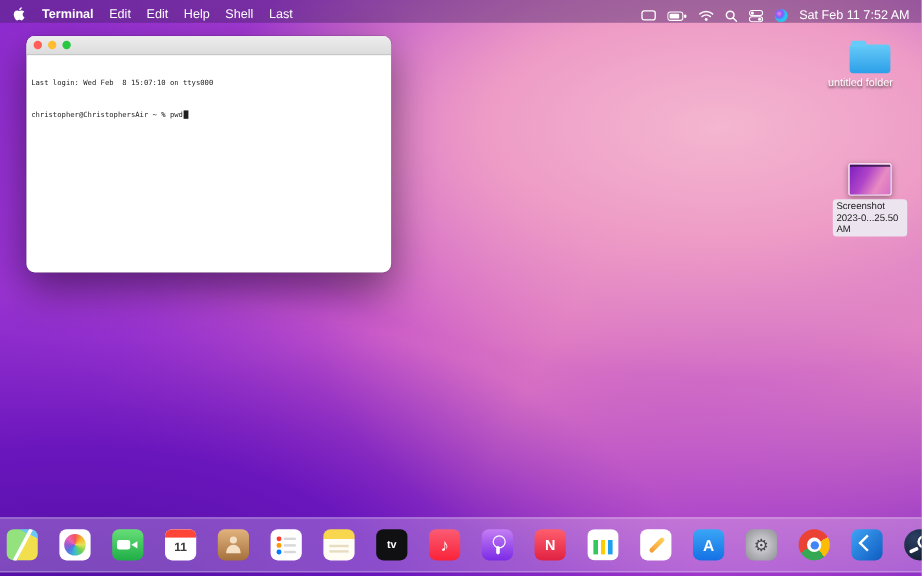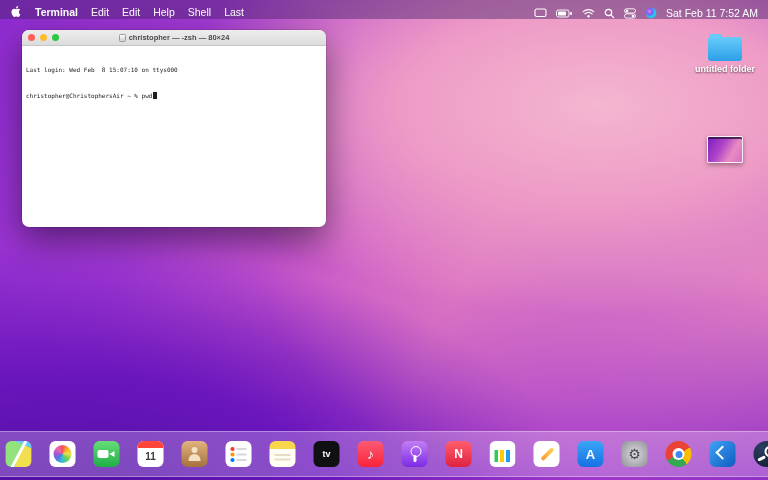--- a/index.html
+++ b/index.html
@@ -61,21 +61,21 @@
     font-family:"DejaVu Sans Mono", monospace;
     font-size:6px; line-height:8.5px; color:#222;
     white-space:pre;
   }
   .cursor {
     display:inline-block; width:3.5px; height:7px; background:#1f1f1f;
     vertical-align:middle; margin-left:1px;
   }
 
   
-  .desk-icon { position:absolute; text-align:center; width:70px;font-weight:bold; }
+  .desk-icon { position:absolute; text-align:left; width:70px; }
   .desk-icon .label {
     margin-top:3px; font-size:9px; color:#fff;
     text-shadow:0 1px 2px rgba(0,0,0,0.65);
   }
   .folder-wrap { left:690px; top:33px; }
   .folder-glyph {
     width:34px; height:24px; margin:4px auto 0; border-radius:3px;
     background:linear-gradient(180deg,#66cbf8,#2d9fe9);
     position:relative;
   }
@@ -275,38 +275,38 @@
   </div>
 </div>
 
 <div class="terminal-window">
   <div class="titlebar">
     <div class="lights">
       <span class="light red"></span>
       <span class="light yellow"></span>
       <span class="light green"></span>
     </div>
-    <div class="win-title">
-      <span class="doc-icon"></span>
-      <span>christopher — -zsh — 80×24</span>
-    </div>
   </div>
   <div class="term-body">
     <div>Last login: Wed Feb  8 15:07:10 on ttys000</div>
     <div><span>christopher@ChristophersAir ~ % </span><span>pwd</span><span class="cursor"></span></div>
   </div>
 </div>
 
 <div class="desk-icon folder-wrap">
   <div class="folder-glyph"></div>
   <div class="label">untitled folder</div>
 </div>
 
 <div class="desk-icon shot-wrap">
   <div class="shot-thumb"></div>
+  <div class="shot-label">
+    <span>Screenshot</span>
+    <span>2023-0...25.50 AM</span>
+  </div>
 </div>
 
 <div class="dock">
   <div class="di finder"></div>
   <div class="di launchpad"></div>
   <div class="di safari"></div>
   <div class="di mail"></div>
   <div class="di maps"></div>
   <div class="di photos"></div>
   <div class="di facetime"></div>

